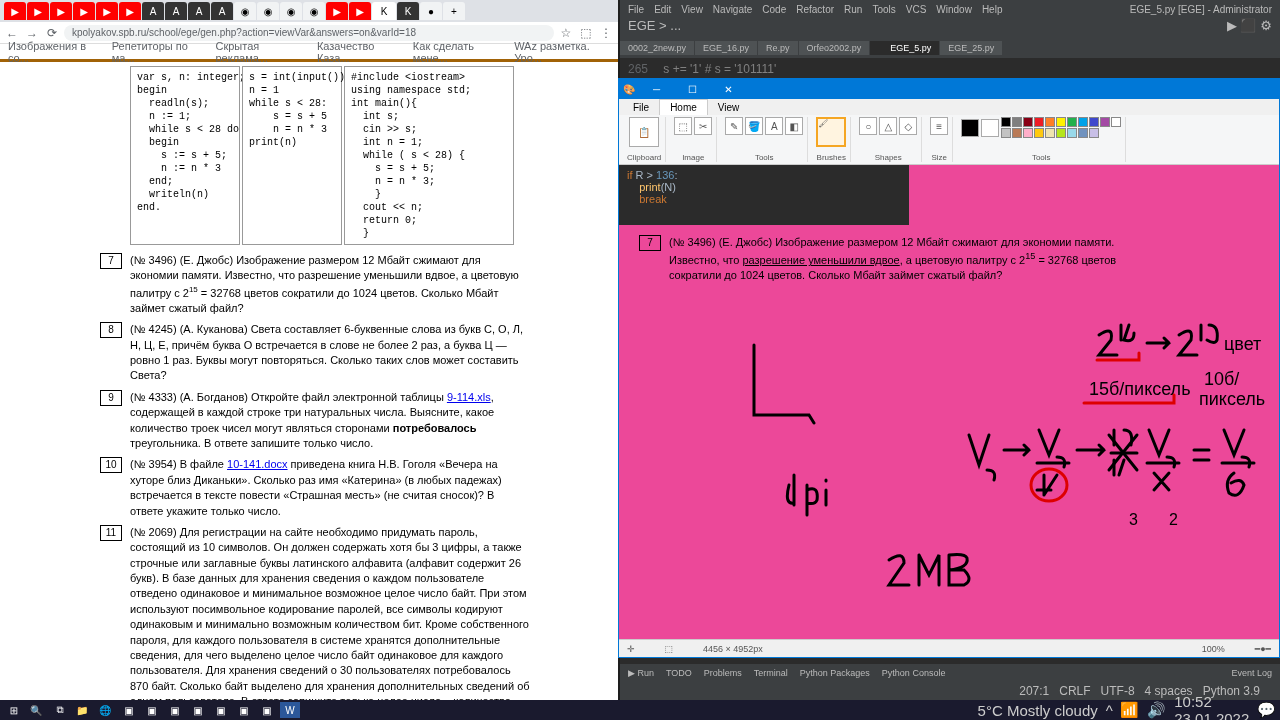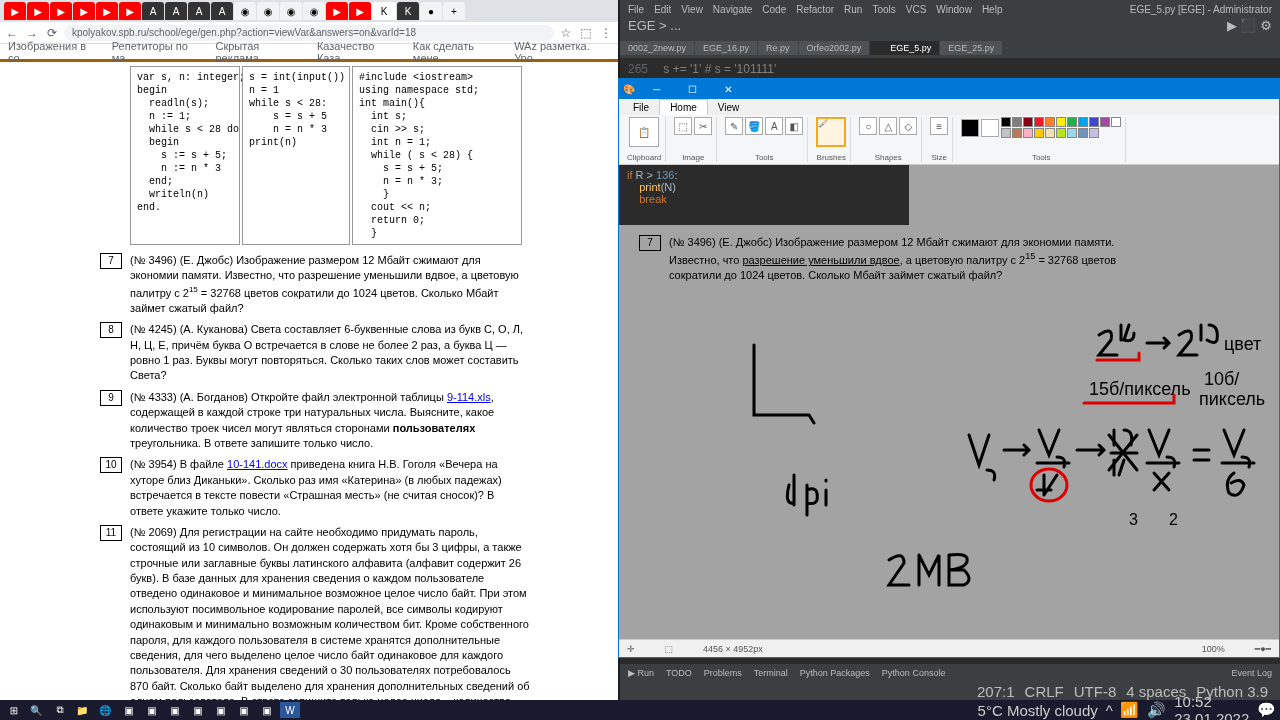--- a/index.html
+++ b/index.html
@@ -15,61 +15,61 @@
 .chrome-addr { height:22px; background:#fff; border-bottom:1px solid #ddd; display:flex; align-items:center; padding:0 4px; gap:4px; }
 .nav-btn { width:16px; height:16px; color:#5f6368; font-size:12px; display:flex; align-items:center; justify-content:center; }
 .url-bar { flex:1; height:16px; background:#f1f3f4; border-radius:8px; padding:0 8px; font-size:10px; color:#5f6368; display:flex; align-items:center; }
 .bookmarks { height:18px; background:#fff; border-bottom:3px solid #a16207; display:flex; align-items:center; padding:0 8px; gap:12px; font-size:11px; color:#5f6368; }
 .bm { display:flex; align-items:center; gap:2px; }
 
 .page-content { flex:1; background:#fff; overflow:hidden; padding:4px 0 10px 130px; }
 .code-boxes { display:flex; gap:2px; margin-bottom:8px; }
 .code-box { border:1px solid #999; padding:4px 6px; font-family:'Courier New',monospace; font-size:10px; line-height:1.3; white-space:pre; }
 .cb1 { width:110px; }
-.cb2 { width:108px; }
+.cb2 { width:100px; }
 .cb3 { width:170px; }
 
 .problem { display:flex; gap:8px; margin-bottom:6px; font-size:11px; line-height:1.4; color:#000; }
 .pnum { border:1px solid #000; width:22px; height:16px; display:flex; align-items:center; justify-content:center; font-size:10px; margin-left:-30px; flex-shrink:0; }
 .ptext { width:400px; }
 .ptext sup { font-size:8px; }
 .ptext a { color:#00e; text-decoration:underline; }
 .ptext b { font-weight:bold; }
 
 
 .ide { position:absolute; left:620px; top:0; width:660px; height:700px; background:#2b2b2b; }
 .ide-menu { height:18px; background:#3c3f41; display:flex; align-items:center; padding:0 8px; gap:10px; font-size:10px; color:#bbb; }
 .ide-toolbar { height:20px; background:#3c3f41; display:flex; align-items:flex-start; padding:0 8px; gap:2px; font-size:13px; color:#bbb; }
 .ide-tabs { height:20px; background:#3c3f41; display:flex; align-items:center; gap:1px; font-size:9px; }
 .ide-tab { padding:2px 8px; background:#4e5254; color:#bbb; }
 .ide-tab.active { background:#2b2b2b; color:#fff;padding-left:20px; }
 .ide-code { padding:4px 8px; font-family:'Courier New',monospace; font-size:12px; color:#a9b7c6; }
 .ide-code .ln { color:#606366; margin-right:12px; }
 .ide-code .cm { color:#808080; }
 .ide-bottom-tabs { position:absolute; bottom:18px; left:0; right:0; height:18px; background:#3c3f41; display:flex; align-items:center; padding:0 8px; gap:12px; font-size:9px; color:#bbb; }
-.ide-status { position:absolute; bottom:0; left:0; right:0; height:18px; background:#3c3f41; display:flex; align-items:center; justify-content:flex-end; padding:0 12px; gap:10px; font-size:15px; color:#bbb; }
+.ide-status { position:absolute; bottom:0; left:0; right:0; height:18px; background:#3c3f41; display:flex; align-items:center; justify-content:flex-end; padding:0 20px; gap:10px; font-size:12px; color:#bbb; }
 
 
 .paint { position:absolute; left:618px; top:78px; width:662px; height:580px; background:#fff; border:1px solid #0078d7; }
 .paint-title { height:20px; background:#0078d7; color:#fff; display:flex; align-items:center; padding:0 4px; font-size:10px; gap:6px; }
 .paint-title-txt { flex:1; }
 .win-btn { width:30px; height:18px; display:flex; align-items:center; justify-content:center; font-size:10px; }
 .paint-ribbon-tabs { height:16px; background:#f0f0f0; display:flex; align-items:flex-end; padding:0 4px; font-size:10px; }
 .rtab { padding:2px 10px; }
 .rtab.active { background:#fff; border:1px solid #ccc; border-bottom:none; }
 .paint-ribbon { height:50px; background:#f5f6f7; border-bottom:1px solid #ccc; display:flex; align-items:center; padding:2px 4px; gap:4px; }
 .rgrp { display:flex; flex-direction:column; align-items:center; gap:1px; font-size:8px; color:#555; border-right:1px solid #ddd; padding:0 4px; height:100%; justify-content:space-between; }
 .rgrp-icons { display:flex; gap:2px; align-items:center; }
 .ricon { width:18px; height:18px; border:1px solid #aaa; background:#fff; font-size:10px; display:flex; align-items:center; justify-content:center; }
 .ricon.big { width:30px; height:30px; }
 .brushes-ic { width:30px; height:30px; border:2px solid #f5a623; background:#fff4e0; }
 .colors { display:flex; flex-wrap:wrap; width:120px; gap:1px; }
 .csw { width:10px; height:10px; border:1px solid #888; }
 
-.paint-canvas { position:relative; background:#a3a3a3; height:490px; overflow:hidden; }
+.paint-canvas { position:relative; background:#ec4899; height:490px; overflow:hidden; }
 
 
 .pasted-code { position:absolute; left:0; top:0; width:290px; height:60px; background:#2b2b2b; font-family:'Courier New',monospace; font-size:11px; color:#a9b7c6; padding:4px 8px; }
 .pasted-code .kw { color:#cc7832; }
 .pasted-code .fn { color:#ffc66d; }
 .pasted-code .num { color:#6897bb; }
 
 .pasted-problem { position:absolute; left:20px; top:70px; width:480px; font-size:11px; line-height:1.4; display:flex; gap:8px; }
 .pasted-problem .pnum2 { border:1px solid #000; width:22px; height:16px; display:flex; align-items:center; justify-content:center; font-size:10px; flex-shrink:0; }
 .pasted-problem u { text-decoration:underline; }
@@ -162,21 +162,21 @@
     <div class="problem">
         <div class="pnum">7</div>
         <div class="ptext"><span>(№ 3496) (Е. Джобс) Изображение размером 12 Мбайт сжимают для экономии памяти. Известно, что разрешение уменьшили вдвое, а цветовую палитру с 2</span><sup>15</sup><span> = 32768 цветов сократили до 1024 цветов. Сколько Мбайт займет сжатый файл?</span></div>
       </div>
     <div class="problem">
         <div class="pnum">8</div>
         <div class="ptext">(№ 4245) (А. Куканова) Света составляет 6-буквенные слова из букв С, О, Л, Н, Ц, Е, причём буква О встречается в слове не более 2 раз, а буква Ц — ровно 1 раз. Буквы могут повторяться. Сколько таких слов может составить Света?</div>
       </div>
     <div class="problem">
         <div class="pnum">9</div>
-        <div class="ptext"><span>(№ 4333) (А. Богданов) Откройте файл электронной таблицы </span><a>9-114.xls</a><span>, содержащей в каждой строке три натуральных числа. Выясните, какое количество троек чисел могут являться сторонами </span><b>пользователях</b><span> треугольника. В ответе запишите только число.</span></div>
+        <div class="ptext"><span>(№ 4333) (А. Богданов) Откройте файл электронной таблицы </span><a>9-114.xls</a><span>, содержащей в каждой строке три натуральных числа. Выясните, какое количество троек чисел могут являться сторонами </span><b>потребовалось</b><span> треугольника. В ответе запишите только число.</span></div>
       </div>
     <div class="problem">
         <div class="pnum">10</div>
         <div class="ptext"><span>(№ 3954) В файле </span><a>10-141.docx</a><span> приведена книга Н.В. Гоголя «Вечера на хуторе близ Диканьки». Сколько раз имя «Катерина» (в любых падежах) встречается в тексте повести «Страшная месть» (не считая сносок)? В ответе укажите только число.</span></div>
       </div>
     <div class="problem">
         <div class="pnum">11</div>
         <div class="ptext">(№ 2069) Для регистрации на сайте необходимо придумать пароль, состоящий из 10 символов. Он должен содержать хотя бы 3 цифры, а также строчные или заглавные буквы латинского алфавита (алфавит содержит 26 букв). В базе данных для хранения сведения о каждом пользователе отведено одинаковое и минимальное возможное целое число байт. При этом используют посимвольное кодирование паролей, все символы кодируют одинаковым и минимально возможным количеством бит. Кроме собственного пароля, для каждого пользователя в системе хранятся дополнительные сведения, для чего выделено целое число байт одинаковое для каждого пользователя. Для хранения сведений о 30 пользователях потребовалось 870 байт. Сколько байт выделено для хранения дополнительных сведений об одном пользователе. В ответе запишите только целое число – количество байт.</div>
       </div>
 

